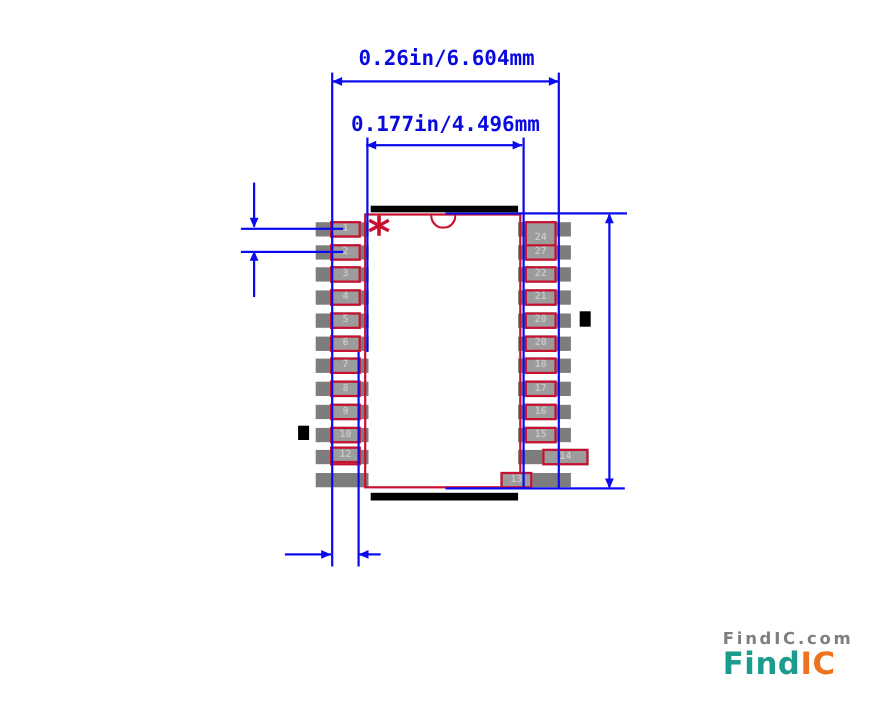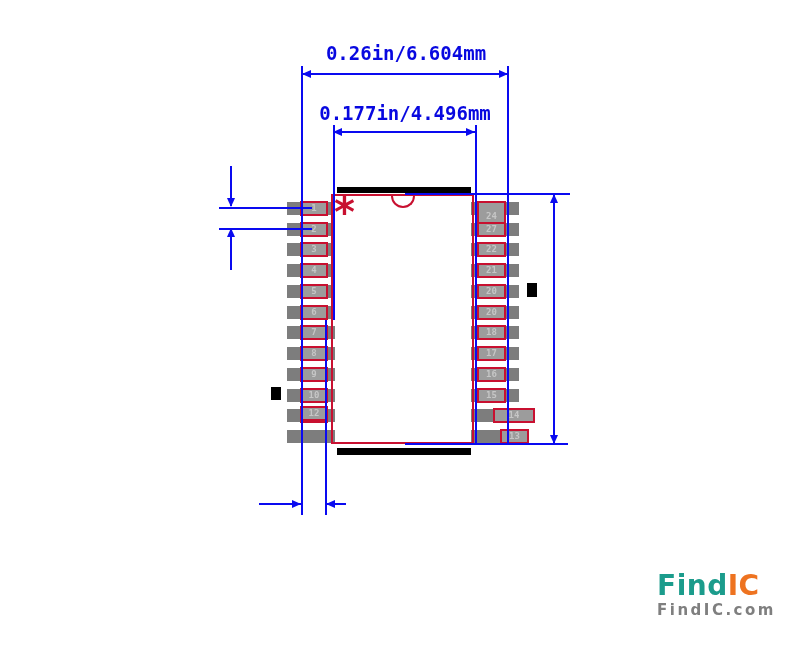--- a/index.html
+++ b/index.html
@@ -196,25 +196,25 @@
       </div>
       <div class="pad" style="left: 471px; top: 389px; width: 48px; height: 13px;"></div>
       <div class="pinbox" style="left: 477px; top: 388px; width: 29px; height: 15px;">
         <span class="pinnum">15</span>
       </div>
       <div class="pad" style="left: 471px; top: 409px; width: 48px; height: 13px;"></div>
       <div class="pinbox" style="left: 477px; top: 408px; width: 42px; height: 15px; margin-left: 16px;">
         <span class="pinnum">14</span>
       </div>
       <div class="pad" style="left: 471px; top: 430px; width: 48px; height: 13px;"></div>
-      <div class="pinbox" style="left: 500px; top: 429px; width: 29px; height: 15px;">
+      <div class="pinbox" style="left: 455px; top: 429px; width: 29px; height: 15px;">
         <span class="pinnum">13</span>
       </div>
     </div>
 
   <div id="logo">
+    <div id="logo-sub">FindIC.com</div>
     <div id="logo-main">
       <span class="teal">Find</span><span class="orange">IC</span>
     </div>
-    <div id="logo-sub">FindIC.com</div>
   </div>
 
 </div>
 
 </body></html>

